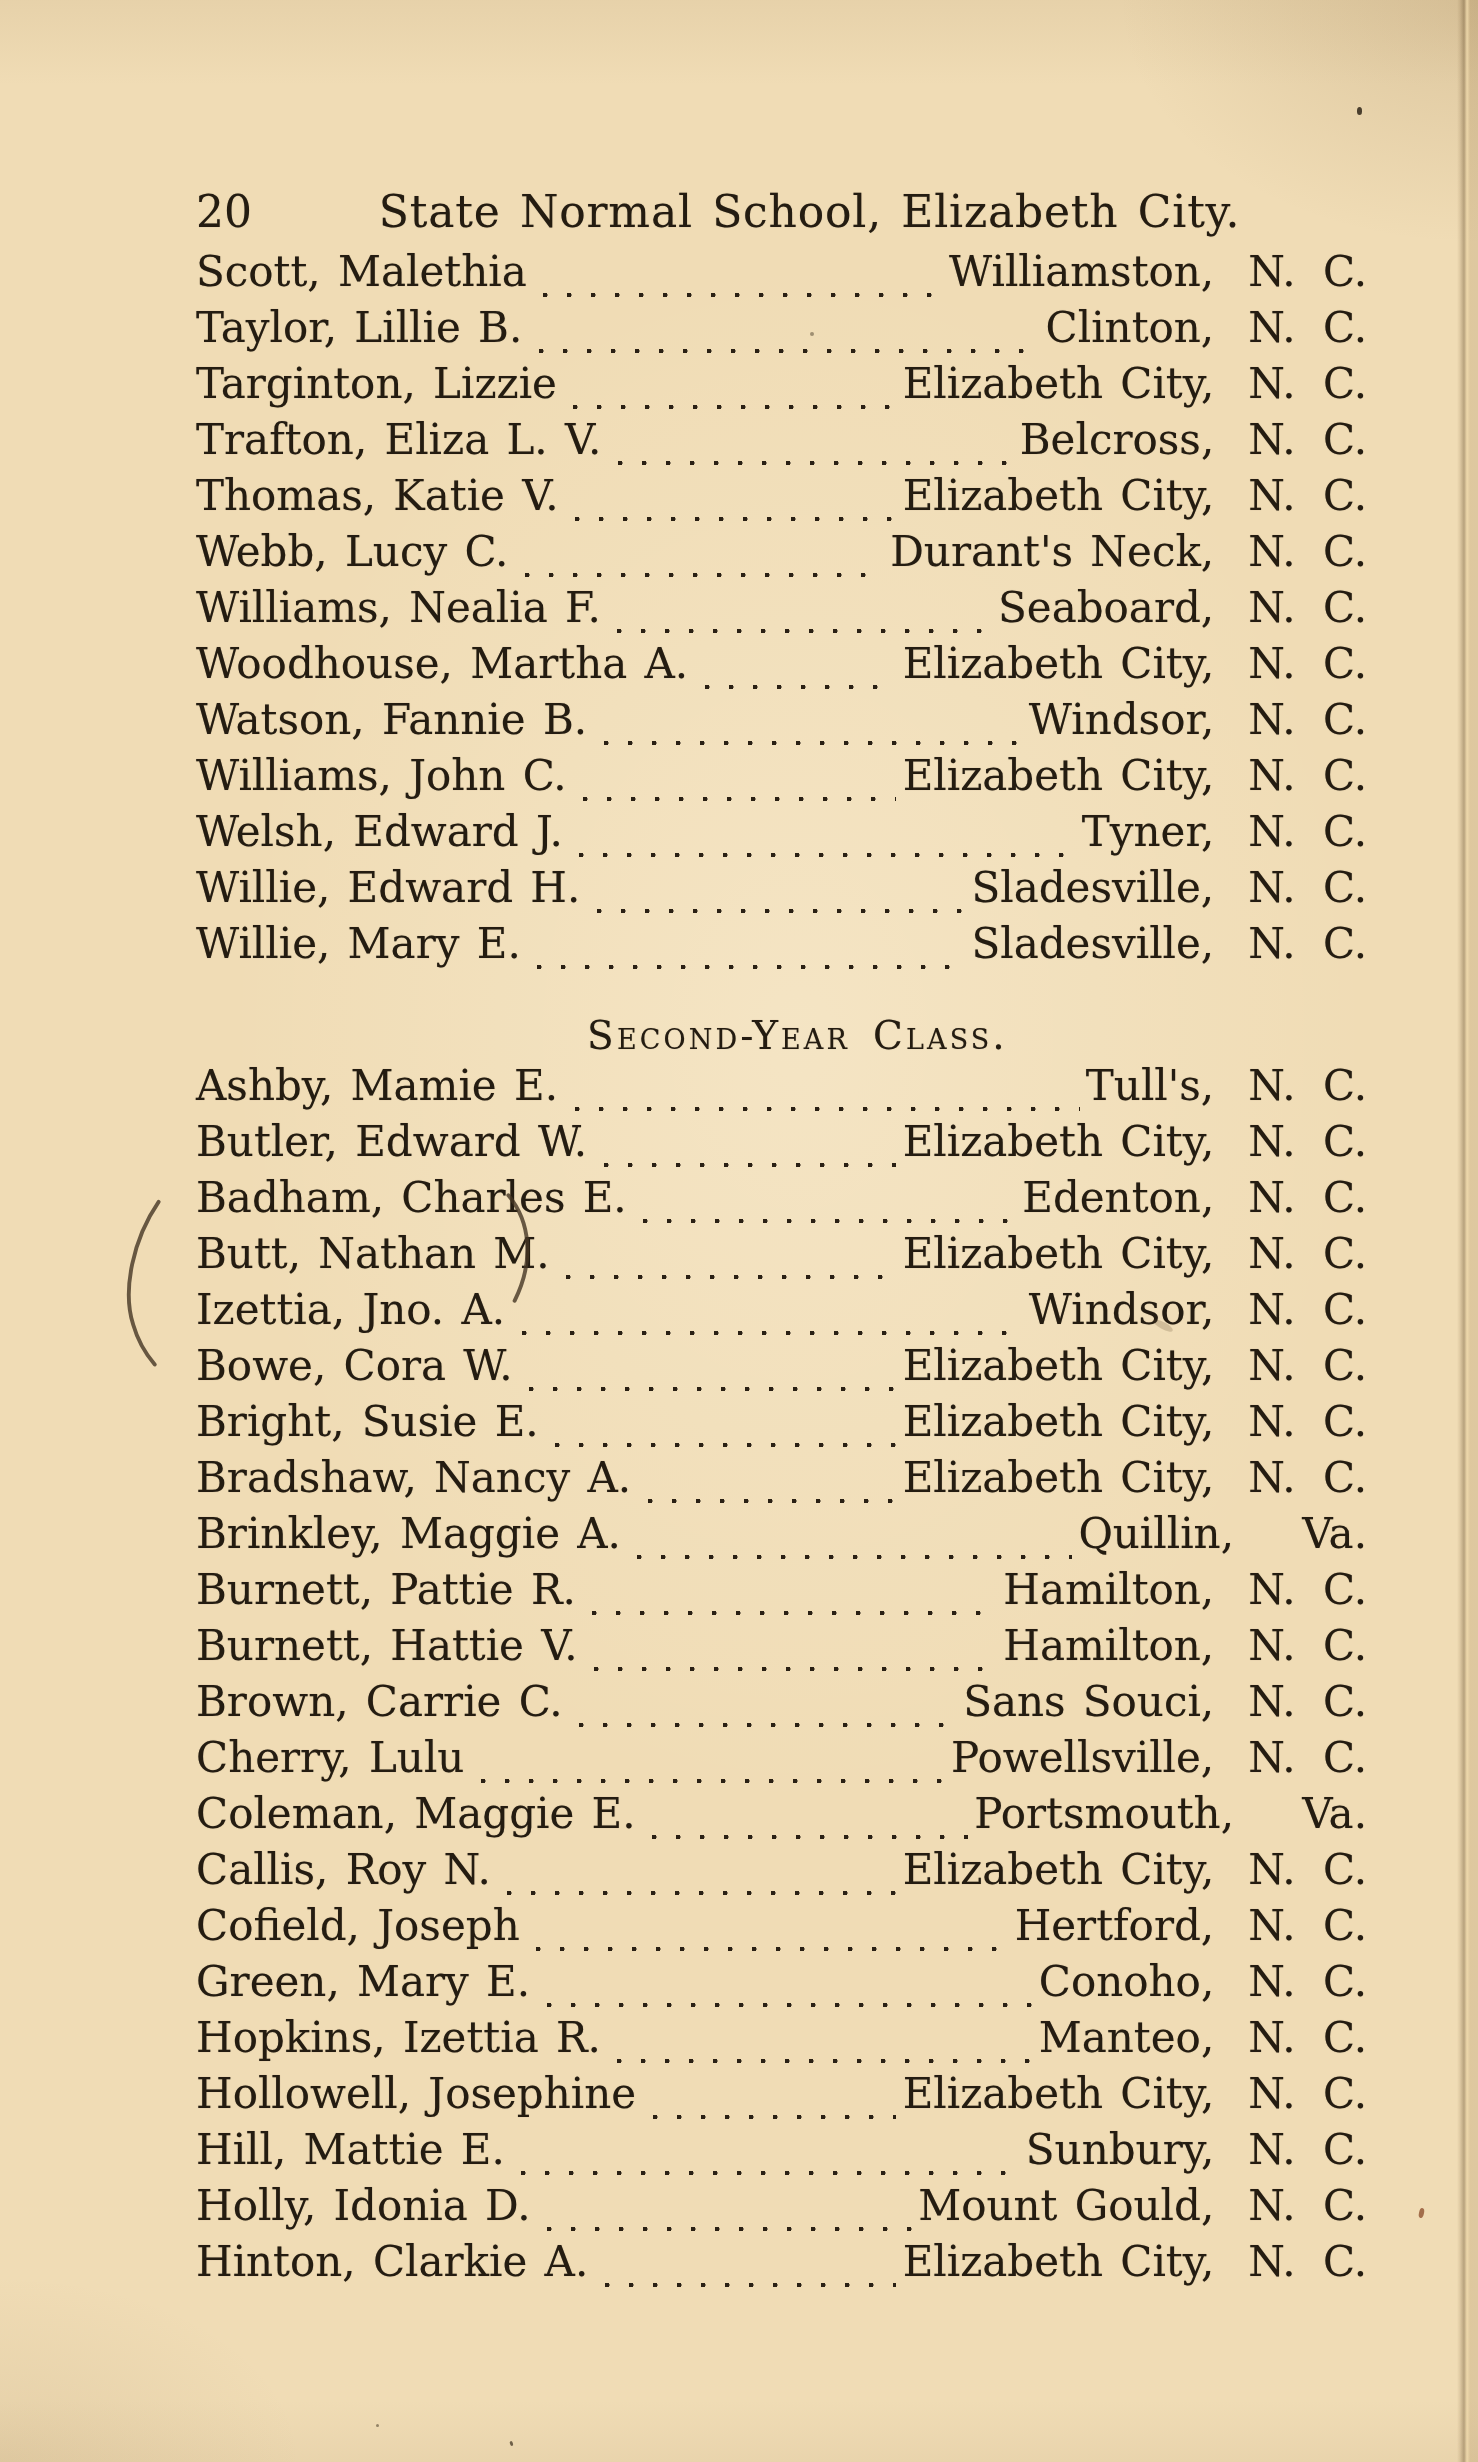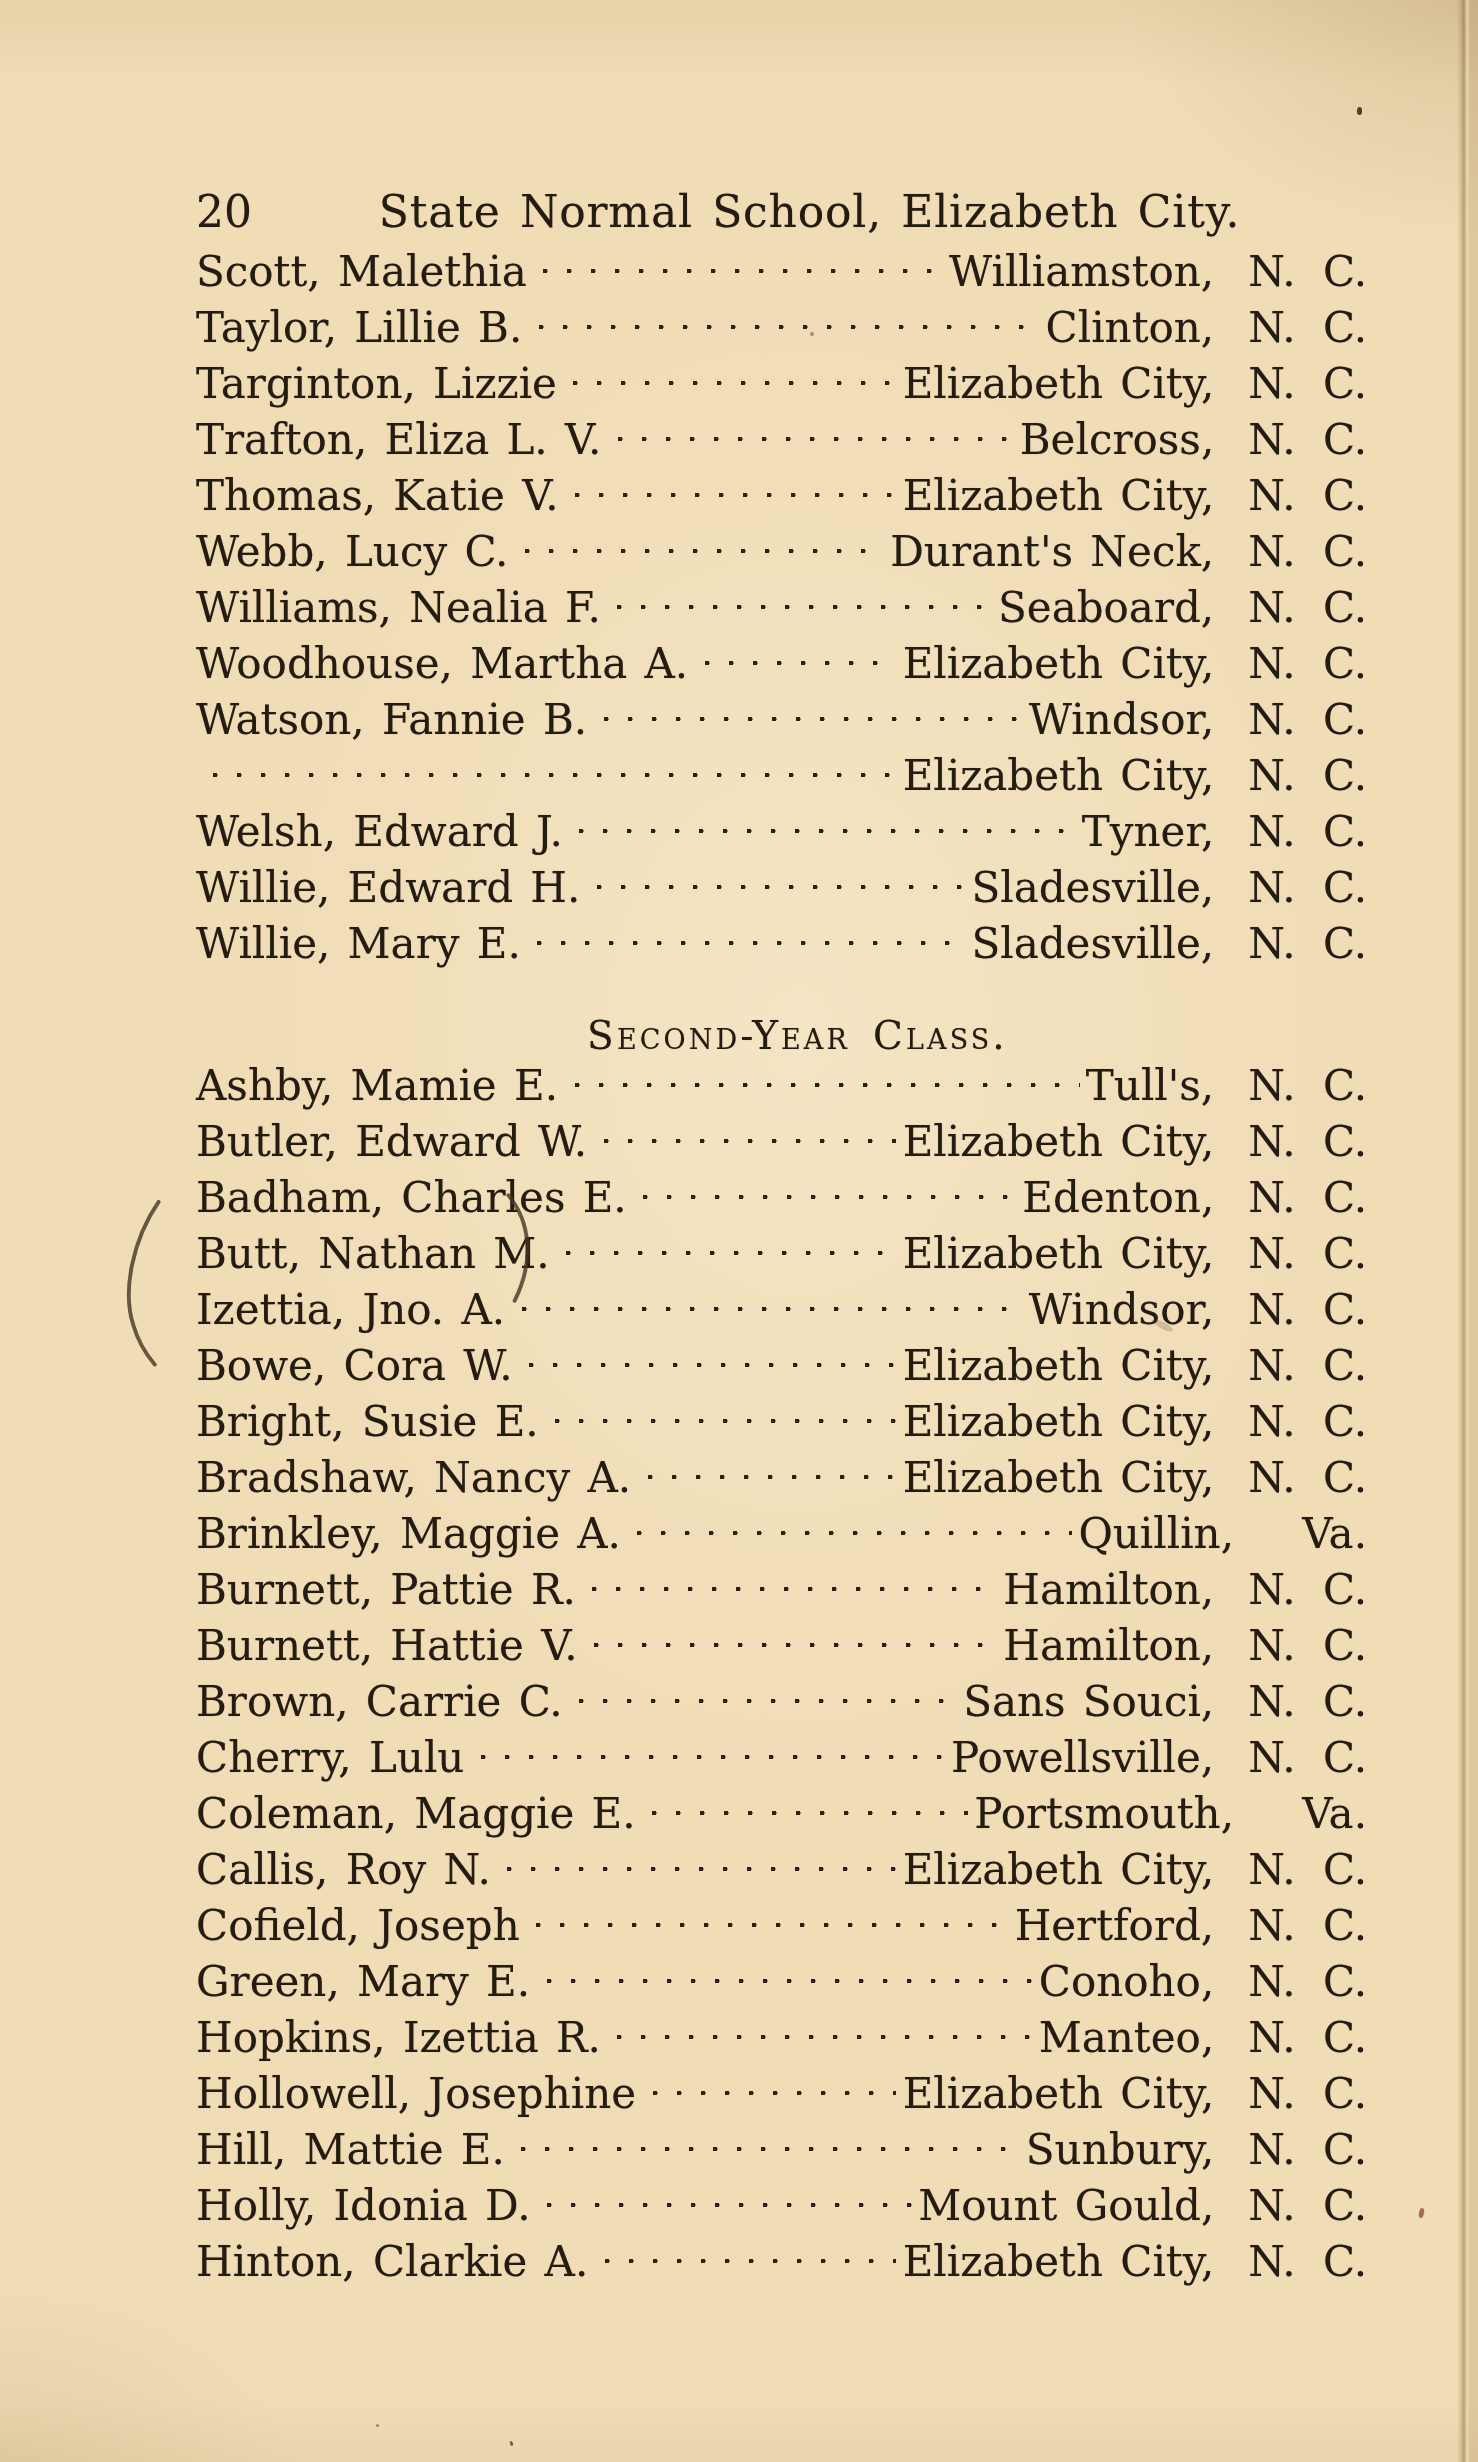--- a/index.html
+++ b/index.html
@@ -46,21 +46,21 @@
 
   .roster {
     position: absolute;
     left: 196px; right: 111px;
   }
   #roster-0 { top: 244px; }
   #roster-1 { top: 1058px; }
 
   .row {
     display: flex;
-    align-items: center;
+    align-items: flex-end;
     height: 56px;
     line-height: 56px;
     font-size: 42px;
     word-spacing: 3.9px;
     text-shadow: 0 0 0.8px rgba(36,28,17,.40);
     white-space: pre;
   }
   .name  { flex: 0 0 auto; }
   .leader {
     flex: 1 1 23px;
@@ -125,21 +125,21 @@
   <div>
       <div class="row"><span class="name">Scott, Malethia</span><span class="leader"></span><span class="place">Williamston,</span><span class="state">N. C.</span></div>
       <div class="row"><span class="name">Taylor, Lillie B.</span><span class="leader"></span><span class="place">Clinton,</span><span class="state">N. C.</span></div>
       <div class="row"><span class="name">Targinton, Lizzie</span><span class="leader"></span><span class="place">Elizabeth City,</span><span class="state">N. C.</span></div>
       <div class="row"><span class="name">Trafton, Eliza L. V.</span><span class="leader"></span><span class="place">Belcross,</span><span class="state">N. C.</span></div>
       <div class="row"><span class="name">Thomas, Katie V.</span><span class="leader"></span><span class="place">Elizabeth City,</span><span class="state">N. C.</span></div>
       <div class="row"><span class="name">Webb, Lucy C.</span><span class="leader"></span><span class="place">Durant's Neck,</span><span class="state">N. C.</span></div>
       <div class="row"><span class="name">Williams, Nealia F.</span><span class="leader"></span><span class="place">Seaboard,</span><span class="state">N. C.</span></div>
       <div class="row"><span class="name">Woodhouse, Martha A.</span><span class="leader"></span><span class="place">Elizabeth City,</span><span class="state">N. C.</span></div>
       <div class="row"><span class="name">Watson, Fannie B.</span><span class="leader"></span><span class="place">Windsor,</span><span class="state">N. C.</span></div>
-      <div class="row"><span class="leader"></span><span class="place">Elizabeth City,</span><span class="state">N. C.</span></div>
+      <div class="row"><span class="name">Williams, John C.</span><span class="leader"></span><span class="place">Elizabeth City,</span><span class="state">N. C.</span></div>
       <div class="row"><span class="name">Welsh, Edward J.</span><span class="leader"></span><span class="place">Tyner,</span><span class="state">N. C.</span></div>
       <div class="row"><span class="name">Willie, Edward H.</span><span class="leader"></span><span class="place">Sladesville,</span><span class="state">N. C.</span></div>
       <div class="row"><span class="name">Willie, Mary E.</span><span class="leader"></span><span class="place">Sladesville,</span><span class="state">N. C.</span></div>
     </div>
 </section>
 
 <h2 class="class-heading">Second-Year Class.</h2>
 
 <section class="roster" id="roster-1">
   <div>

